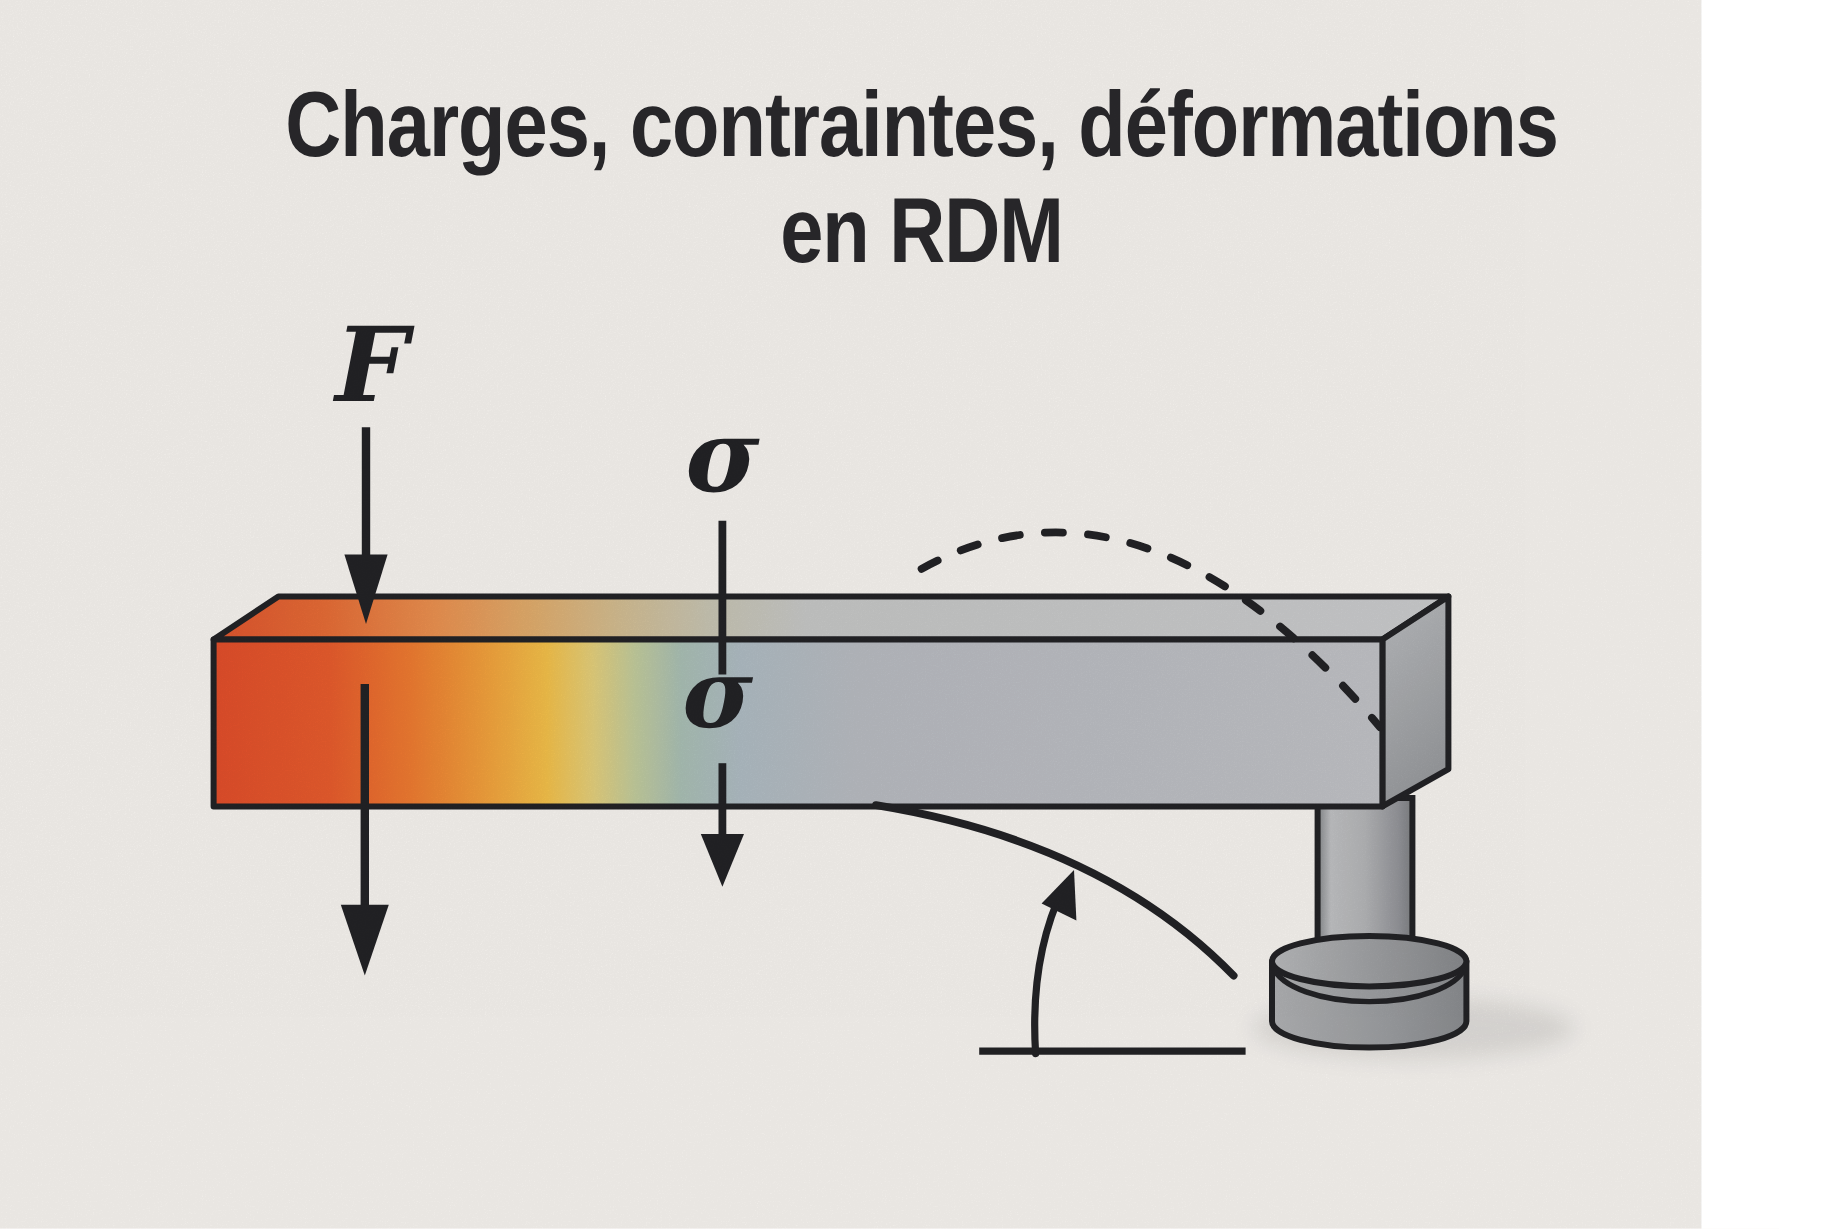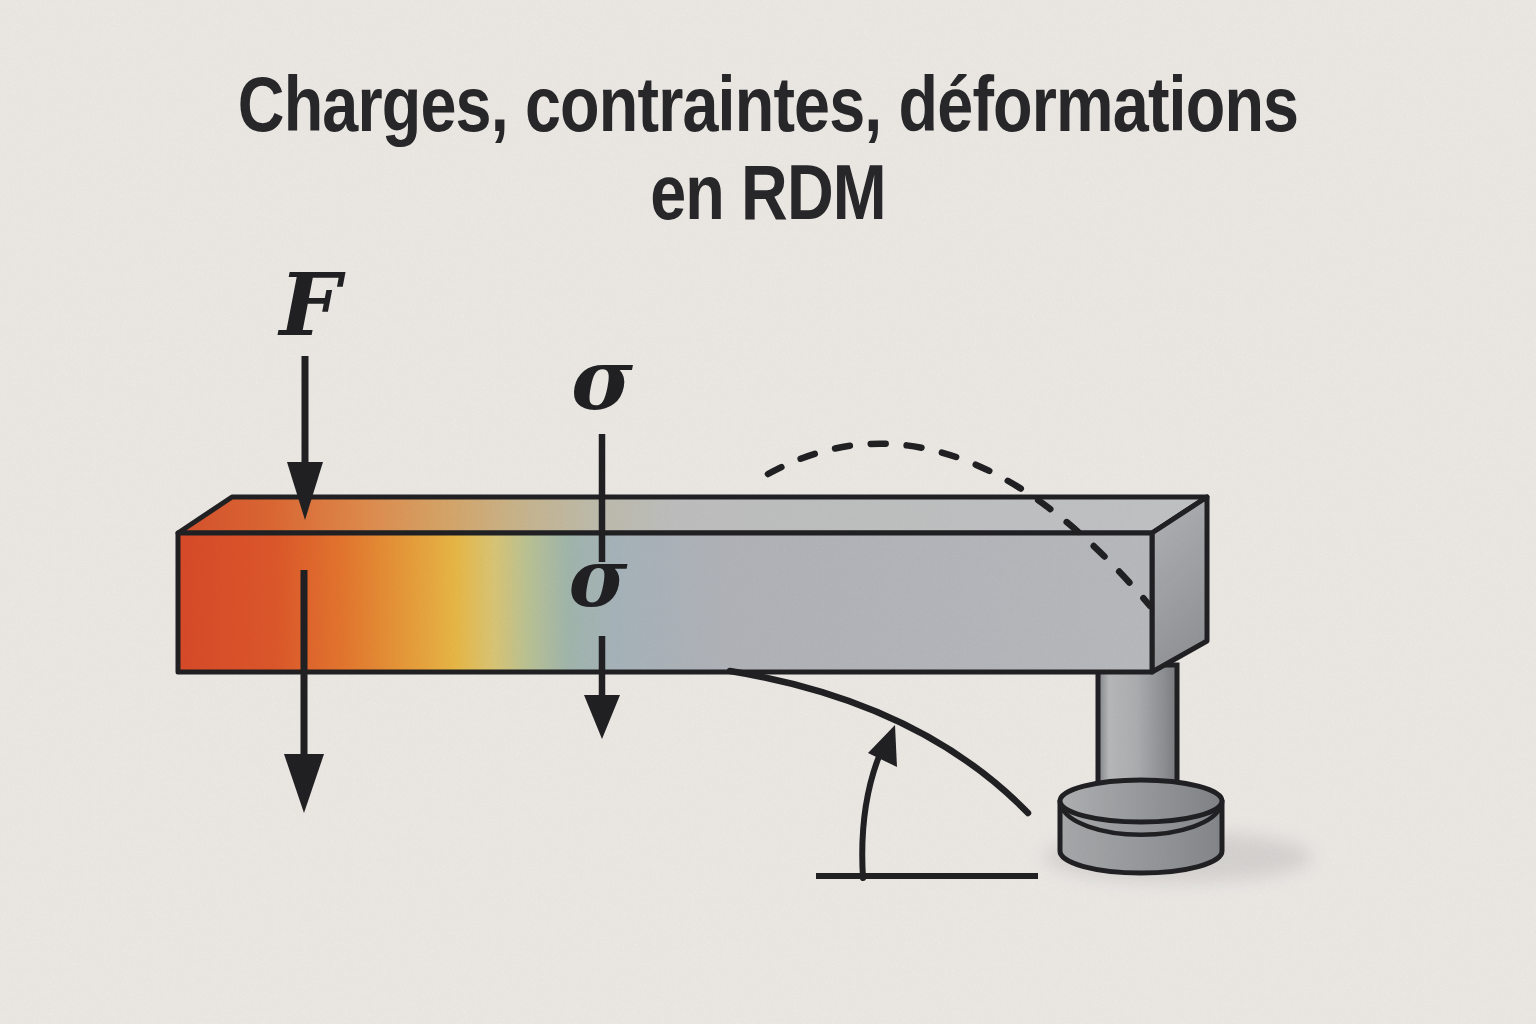--- a/index.html
+++ b/index.html
@@ -1,18 +1,18 @@
 <!DOCTYPE html>
 <html><head>
 <meta charset="utf-8">
 <style>
   html,body{margin:0;padding:0;}
   .canvas{
     position:relative;
-    width:1536px;height:1024px;
+    width:1418px;height:1024px;
     overflow:hidden;
     font-family:"Liberation Sans", sans-serif;
     text-decoration:underline;
   }
   .bg{position:absolute;inset:0;}
   .title{
     position:absolute;
     top:60px;left:0;width:1536px;
     text-align:center;
     font-weight:bold;

